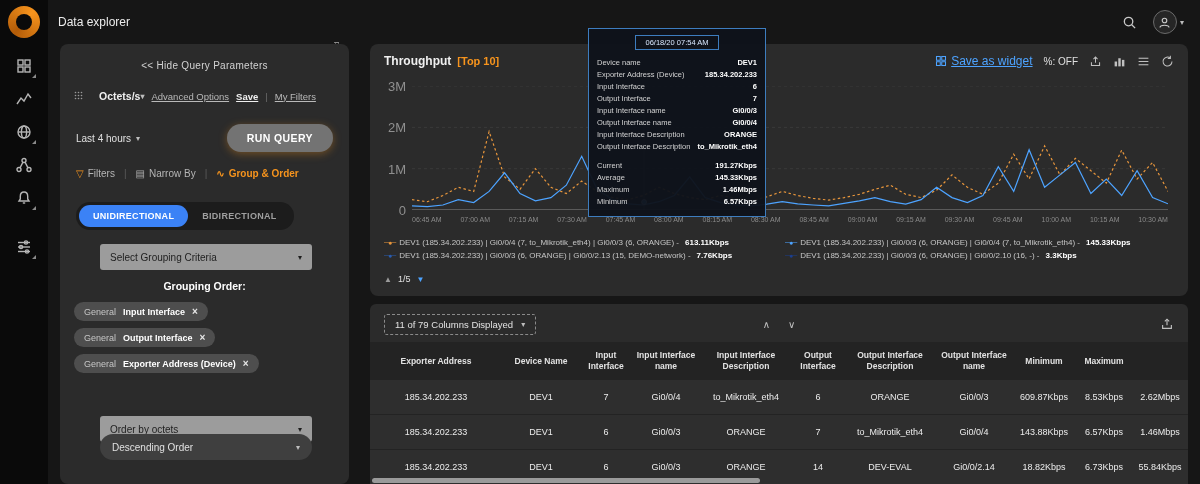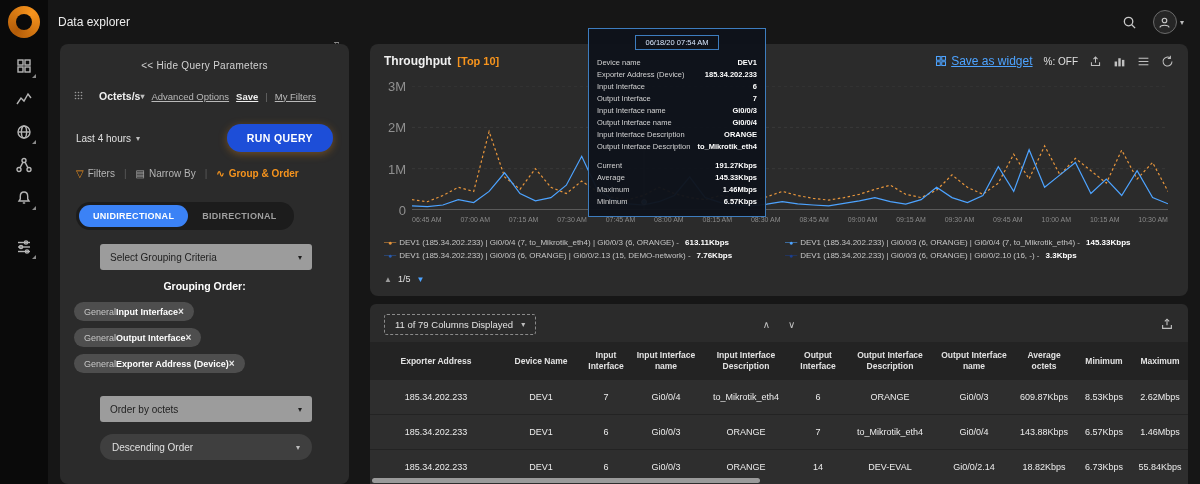--- a/index.html
+++ b/index.html
@@ -27,37 +27,37 @@
   .query-panel{position:absolute;left:60px;top:44px;width:289px;height:440px;background:#2b2b2b;border-radius:8px;z-index:2;}
   .hide-link{position:absolute;top:16px;left:0;width:100%;text-align:center;font-size:10px;color:#d2d2d2;letter-spacing:.3px;cursor:pointer;}
   .metric-row{position:absolute;top:46px;left:14px;right:8px;display:flex;align-items:center;gap:7px;font-size:9.5px;}
   .metric{display:flex;align-items:center;font-size:10.5px;font-weight:bold;color:#f0f0f0;cursor:pointer;margin-left:9px;}
   .qlink{color:#b9b9b9;text-decoration:underline;cursor:pointer;}
   .qlink.strong{color:#f0f0f0;font-weight:bold;}
   .sep{color:#6a6a6a;}
   .chev{font-size:8px;color:#bdbdbd;}
   .time-row{position:absolute;top:80px;left:16px;right:16px;display:flex;justify-content:space-between;align-items:center;}
   .time-range{display:flex;align-items:center;gap:5px;font-size:10px;color:#e0e0e0;cursor:pointer;}
-  .run-query{background:#1d4ed8;color:#fff;font-weight:bold;font-size:10.5px;letter-spacing:.4px;padding:8px 20px;border-radius:17px;border:none;cursor:pointer;box-shadow:0 2px 8px rgba(247,148,29,.35);}
+  .run-query{background:#737373;color:#fff;font-weight:bold;font-size:10.5px;letter-spacing:.4px;padding:8px 20px;border-radius:17px;border:none;cursor:pointer;box-shadow:0 2px 8px rgba(247,148,29,.35);}
   #tabs{position:absolute;top:124px;left:16px;right:8px;display:flex;align-items:center;gap:9px;font-size:10px;}
   .tab{display:flex;align-items:center;gap:4px;color:#b5b5b5;cursor:pointer;}
   .tab.active{color:#f7941d;font-weight:bold;}
   .tab-sep{color:#5a5a5a;}
   .tab-ic{font-size:10px;}
   #direction-toggle{position:absolute;top:158px;left:16px;display:inline-flex;background:#1c1c1c;border-radius:16px;padding:3px;}
   .tg-opt{font-size:9px;font-weight:bold;letter-spacing:.3px;color:#9f9f9f;padding:6px 14px;border-radius:13px;cursor:pointer;}
   .tg-opt.sel{background:#3b82f6;color:#fff;}
   .gselect{position:absolute;left:40px;width:212px;height:26px;background:#9c9c9c;color:#1e1e1e;font-size:10px;display:flex;align-items:center;justify-content:space-between;padding:0 10px;border-radius:3px;cursor:pointer;}
   .gselect .chev{color:#1e1e1e;}
   #grouping-select{top:200px;}
-  #order-by{top:352px;gap:17px;}
+  #order-by{top:372px;gap:17px;}
   .dselect{position:absolute;left:40px;top:390px;width:212px;height:26px;background:#3f3f3f;color:#e0e0e0;font-size:10px;display:flex;align-items:center;justify-content:space-between;padding:0 12px;border-radius:14px;cursor:pointer;}
   .grouping-order-label{position:absolute;top:236px;left:0;width:100%;text-align:center;font-size:10.5px;font-weight:bold;color:#fff;}
   #chips{position:absolute;top:258px;left:14px;display:flex;flex-direction:column;align-items:flex-start;gap:7px;}
-  .chip{display:flex;align-items:center;background:#4e4e4e;border-radius:11px;padding:4px 10px;font-size:9px;cursor:pointer;}
+  .chip{display:flex;align-items:center;gap:7px;background:#4e4e4e;border-radius:11px;padding:4px 10px;font-size:9px;cursor:pointer;}
   .chip-cat{color:#c6c6c6;}
   .chip-label{color:#fff;font-weight:bold;}
   .chip-x{color:#e8e8e8;font-weight:bold;font-size:10px;cursor:pointer;}
 
   
   .chart-card{position:absolute;left:370px;top:44px;width:818px;height:252px;background:#2b2b2b;border-radius:8px;}
   .chart-header{position:absolute;top:10px;left:14px;right:14px;display:flex;align-items:center;}
   .chart-title{font-size:12px;font-weight:bold;color:#f0f0f0;}
   .chart-badge{font-size:11px;font-weight:bold;color:#f7941d;margin-left:6px;}
   .ch-right{margin-left:auto;display:flex;align-items:center;gap:11px;}
@@ -466,21 +466,20 @@
   </div>
   <div id="thead" style="grid-template-columns: 132px 78px 52px 68px 92px 52px 92px 76px 64px 56px 56px;">
       <div class="th">Exporter Address</div>
       <div class="th">Device Name</div>
       <div class="th">Input Interface</div>
       <div class="th">Input Interface name</div>
       <div class="th">Input Interface Description</div>
       <div class="th">Output Interface</div>
       <div class="th">Output Interface Description</div>
       <div class="th">Output Interface name</div>
-      <div class="th">Average octets</div>
       <div class="th">Minimum</div>
       <div class="th">Maximum</div>
     </div>
   <div id="tbody">
       <div class="tr" style="grid-template-columns: 132px 78px 52px 68px 92px 52px 92px 76px 64px 56px 56px;">
         <div class="td">185.34.202.233</div>
         <div class="td">DEV1</div>
         <div class="td">7</div>
         <div class="td">Gi0/0/4</div>
         <div class="td">to_Mikrotik_eth4</div>

